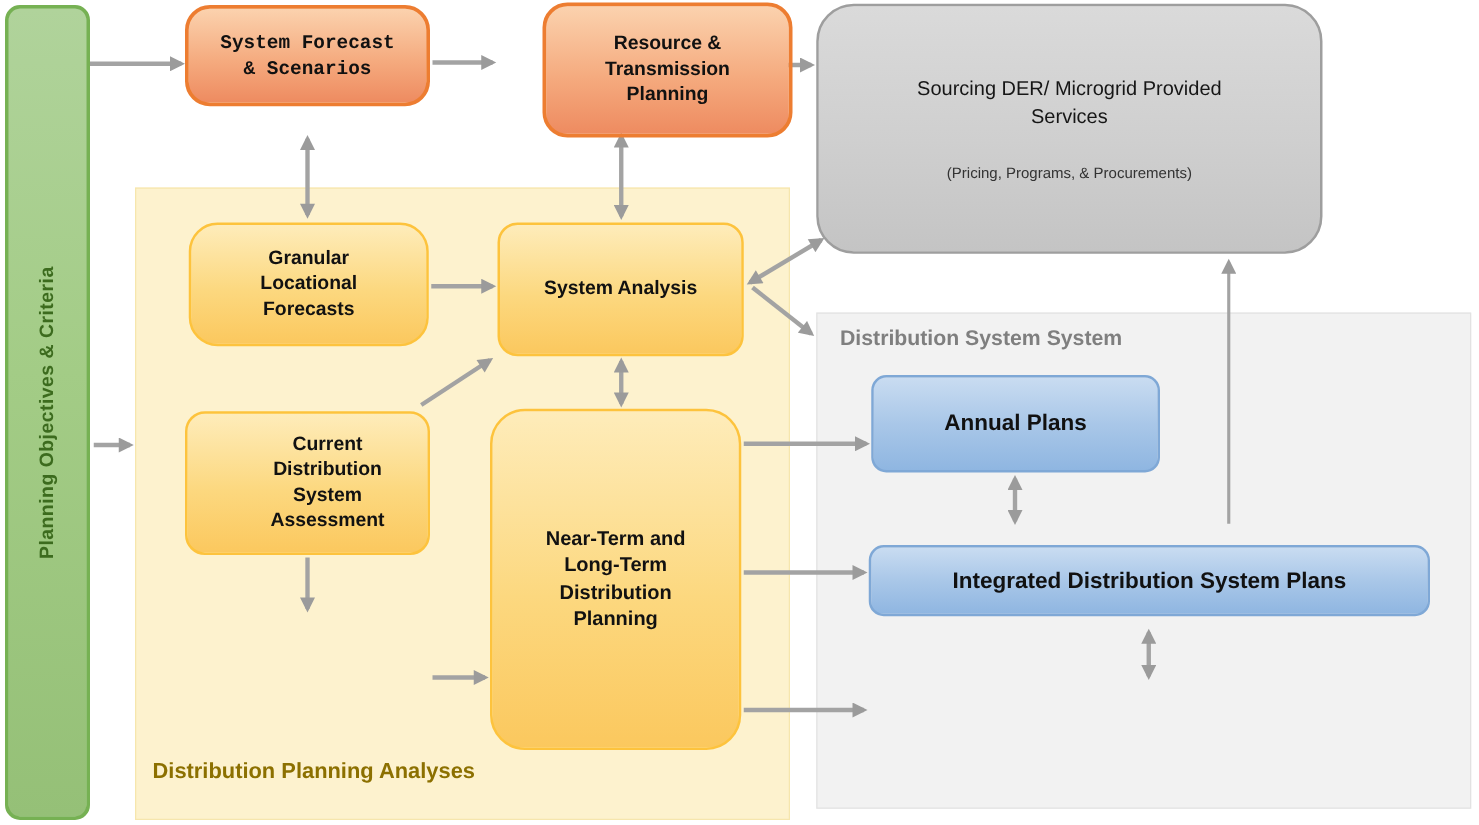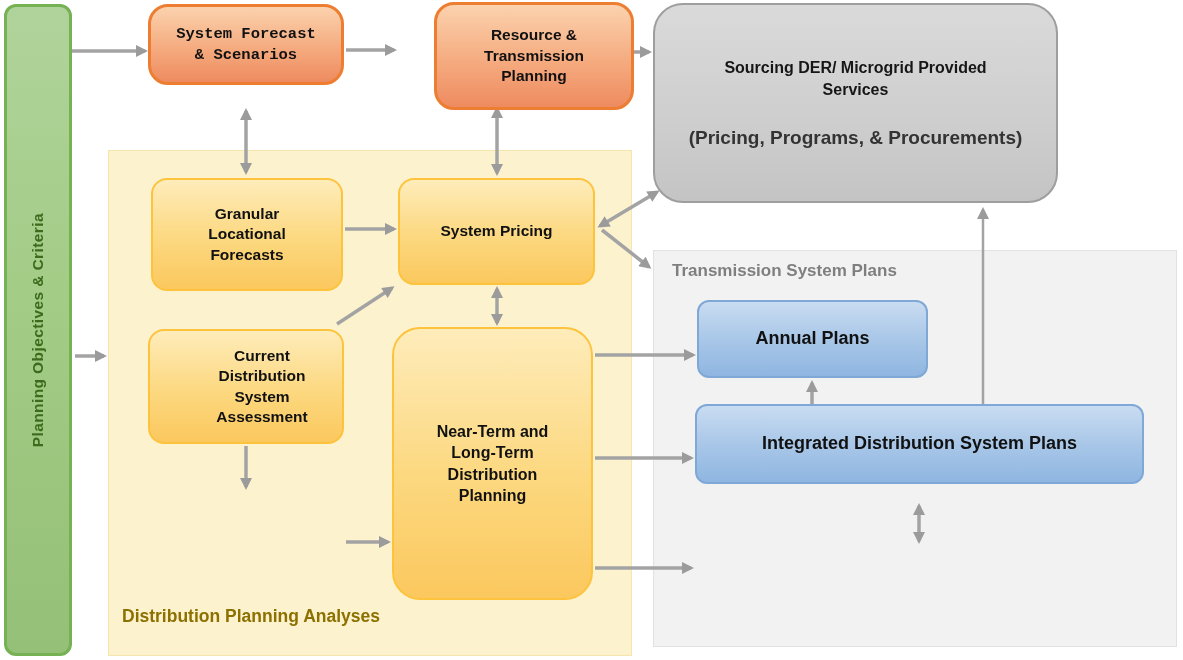--- a/index.html
+++ b/index.html
@@ -31,55 +31,55 @@
   .sf-box{left:148px;top:4px;width:196px;height:81px;font-family:Liberation Mono, monospace;}
   .rtp-box{left:397px;top:2px;width:200px;height:108px;margin-left:37px;}
   
   .sourcing{
     left:653px;top:3px;width:405px;height:200px;border-radius:30px;
     background:linear-gradient(180deg,#dadada 0%,#cfcfcf 55%,#c4c4c4 100%);
     border:2.5px solid #9e9e9e;
     display:flex;flex-direction:column;align-items:center;justify-content:center;
     gap:26px;z-index:3;text-align:center;
   }
-  .sourcing .title{font-weight:bold;font-size:16px;color:#161616;white-space:pre-line;line-height:1.35;}
-  .sourcing .subtitle{font-weight:bold;font-size:19px;color:#333;}
+  .sourcing .title{font-weight:normal;font-size:16px;color:#161616;white-space:pre-line;line-height:1.35;}
+  .sourcing .subtitle{font-weight:normal;font-size:12px;color:#333;}
   
   .dpa-panel{
     left:108px;top:150px;width:524px;height:506px;background:#fdf2ce;
     border:1px solid #f6e6ad;z-index:1;
   }
   .dpa-label{
     left:122px;top:606px;font-weight:bold;font-size:17.5px;color:#8c7000;z-index:2;
   }
   
   .gold{
     background:linear-gradient(180deg,#feecba 0%,#fcd87f 55%,#fbc85e 100%);
     border:2.5px solid #fdc33d;border-radius:16px;font-size:15.5px;z-index:3;
   }
-  .granular-box{left:151px;top:178px;width:192px;height:113px;}
+  .granular-box{left:151px;top:178px;width:192px;height:99px;border-radius:23px;}
   .sysanalysis-box{left:398px;top:178px;width:197px;height:107px;}
   .current-box{left:148px;top:329px;width:196px;height:115px;padding-left:32px;}
   .resilience-box{left:148px;top:491px;width:196px;height:116px;}
   .nearterm-box{left:392px;top:327px;width:201px;height:273px;border-radius:28px;font-size:16px;}
   
   .dsp-panel{
     left:653px;top:250px;width:524px;height:397px;background:#f2f2f2;
     border:1px solid #e2e2e2;z-index:1;
   }
   .dsp-label{
     left:672px;top:261px;font-weight:bold;font-size:17px;color:#7f7f7f;z-index:2;
   }
   
   .blue{
     background:linear-gradient(180deg,#c9dcf1 0%,#a9c7e8 50%,#8fb6e1 100%);
     border:2px solid #7fa8d6;border-radius:12px;font-size:18px;z-index:3;
   }
   .annual-box{left:697px;top:300px;width:231px;height:78px;}
-  .integrated-box{left:695px;top:404px;width:449px;height:80px;align-items:center;}
+  .integrated-box{left:695px;top:436px;width:449px;height:57px;align-items:center;}
   .gridmod-box{left:695px;top:545px;width:449px;height:79px;}
   
   svg.connectors{position:absolute;left:0;top:0;width:1183px;height:660px;z-index:2;pointer-events:none;}
   svg.connectors line{stroke:#a3a3a3;stroke-width:3.5px;}
   svg.connectors line.thin{stroke-width:2.5px;}
 </style>
 </head>
 <body>
 
 <div id="canvas">
@@ -133,37 +133,37 @@
 Services</div>
     <div class="subtitle">(Pricing, Programs, &amp; Procurements)</div>
   </div>
 
   <div class="abs box gold granular-box">
     <span>Granular
 Locational
 Forecasts</span>
   </div>
   <div class="abs box gold sysanalysis-box">
-    <span>System Pricing</span>
+    <span>System Analysis</span>
   </div>
   <div class="abs box gold current-box">
     <span>Current
 Distribution
 System
 Assessment</span>
   </div>
   <div class="abs box gold nearterm-box">
     <span>Near-Term and
 Long-Term
 Distribution
 Planning</span>
   </div>
   <div class="abs dpa-label">Distribution Planning Analyses</div>
 
-  <div class="abs dsp-label">Transmission System Plans</div>
+  <div class="abs dsp-label">Distribution System System</div>
   <div class="abs box blue annual-box">
     <span>Annual Plans</span>
   </div>
   <div class="abs box blue integrated-box">
     <span>Integrated Distribution System Plans</span>
   </div>
 
 </div>
 
 </body></html>

